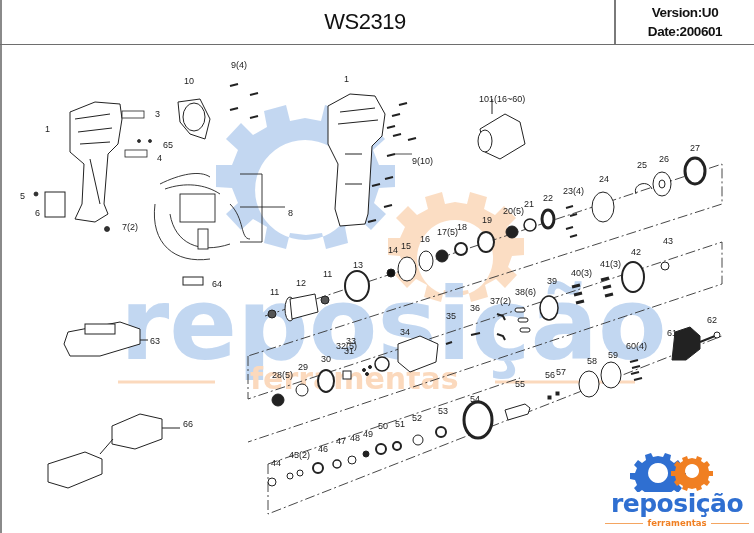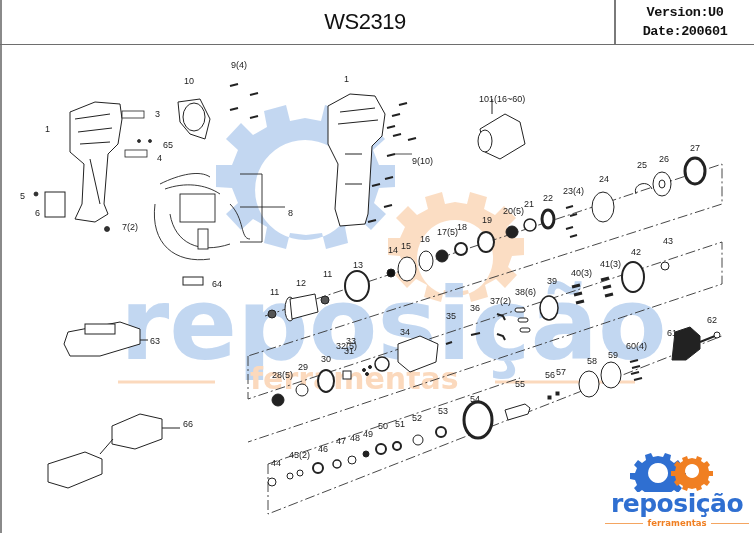--- a/index.html
+++ b/index.html
@@ -1,21 +1,21 @@
 <!DOCTYPE html>
 <html><head>
 <meta charset="utf-8">
 <style>
   html, body { margin:0; padding:0; background:#ffffff; }
   body { width:754px; height:533px; position:relative; overflow:hidden; font-family:"Liberation Sans", sans-serif; }
   .frame { position:absolute; left:0; top:0; width:754px; height:533px; box-sizing:border-box; border-left:2px solid #8a8a8a; }
   .header { position:absolute; left:0; top:0; width:754px; height:44px; border-bottom:1.5px solid #6e6e6e; }
   .title { position:absolute; left:0; top:0; width:730px; height:44px; display:flex; align-items:center; justify-content:center; font-size:22px; color:#111; letter-spacing:-0.5px; }
   .meta-divider { position:absolute; left:614px; top:0; width:1.5px; height:44px; background:#7a7a7a; }
-  .meta { position:absolute; left:616px; top:0; width:138px; height:44px; display:flex; flex-direction:column; align-items:center; justify-content:center; font-size:13.5px; color:#111; line-height:19px; letter-spacing:-0.4px; font-weight:bold;font-family:Liberation Mono, monospace; }
+  .meta { position:absolute; left:616px; top:0; width:138px; height:44px; display:flex; flex-direction:column; align-items:center; justify-content:center; font-size:13.5px; color:#111; line-height:19px; letter-spacing:-0.4px; font-weight:bold; }
   svg.diagram { position:absolute; left:0; top:44px; width:754px; height:489px; }
   .lbl { font-family:"Liberation Sans", sans-serif; font-size:9px; fill:#222; }
   .wm-text { font-family:"DejaVu Sans", sans-serif; font-weight:bold; }
   .logo { position:absolute; left:600px; top:452px; width:154px; height:81px; }
   .logo-word { position:absolute; left:0; top:37px; width:154px; text-align:center; font-family:"DejaVu Sans", sans-serif; font-weight:bold; font-size:25px; color:#2f6fd1; letter-spacing:-0.5px; }
   .logo-sub { position:absolute; left:0; top:66px; width:154px; text-align:center; font-family:"DejaVu Sans", sans-serif; font-size:8.5px; color:#f07f22; font-weight:bold; }
   .logo-sub::before, .logo-sub::after { content:""; display:inline-block; width:38px; height:1.5px; background:#f4a561; vertical-align:middle; margin:0 4px; }
 </style>
 </head>
 <body>

